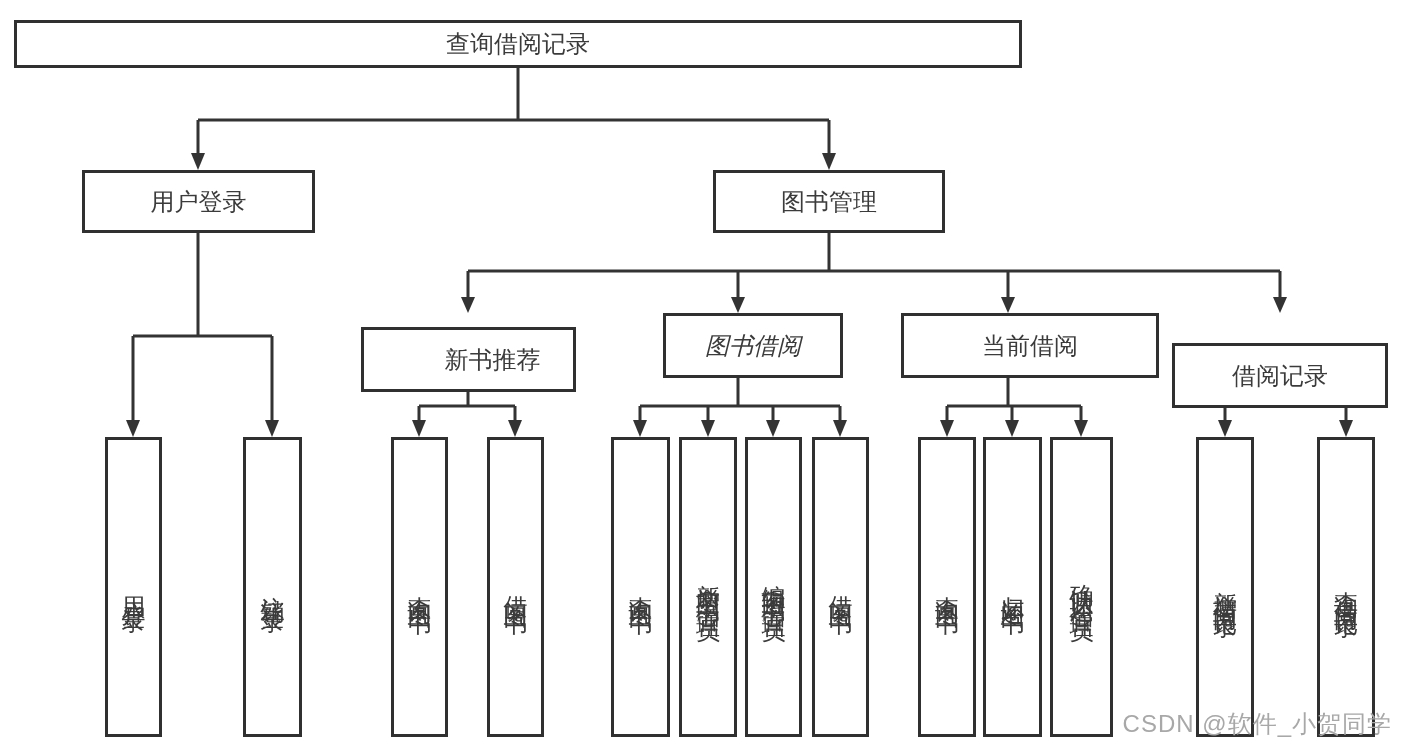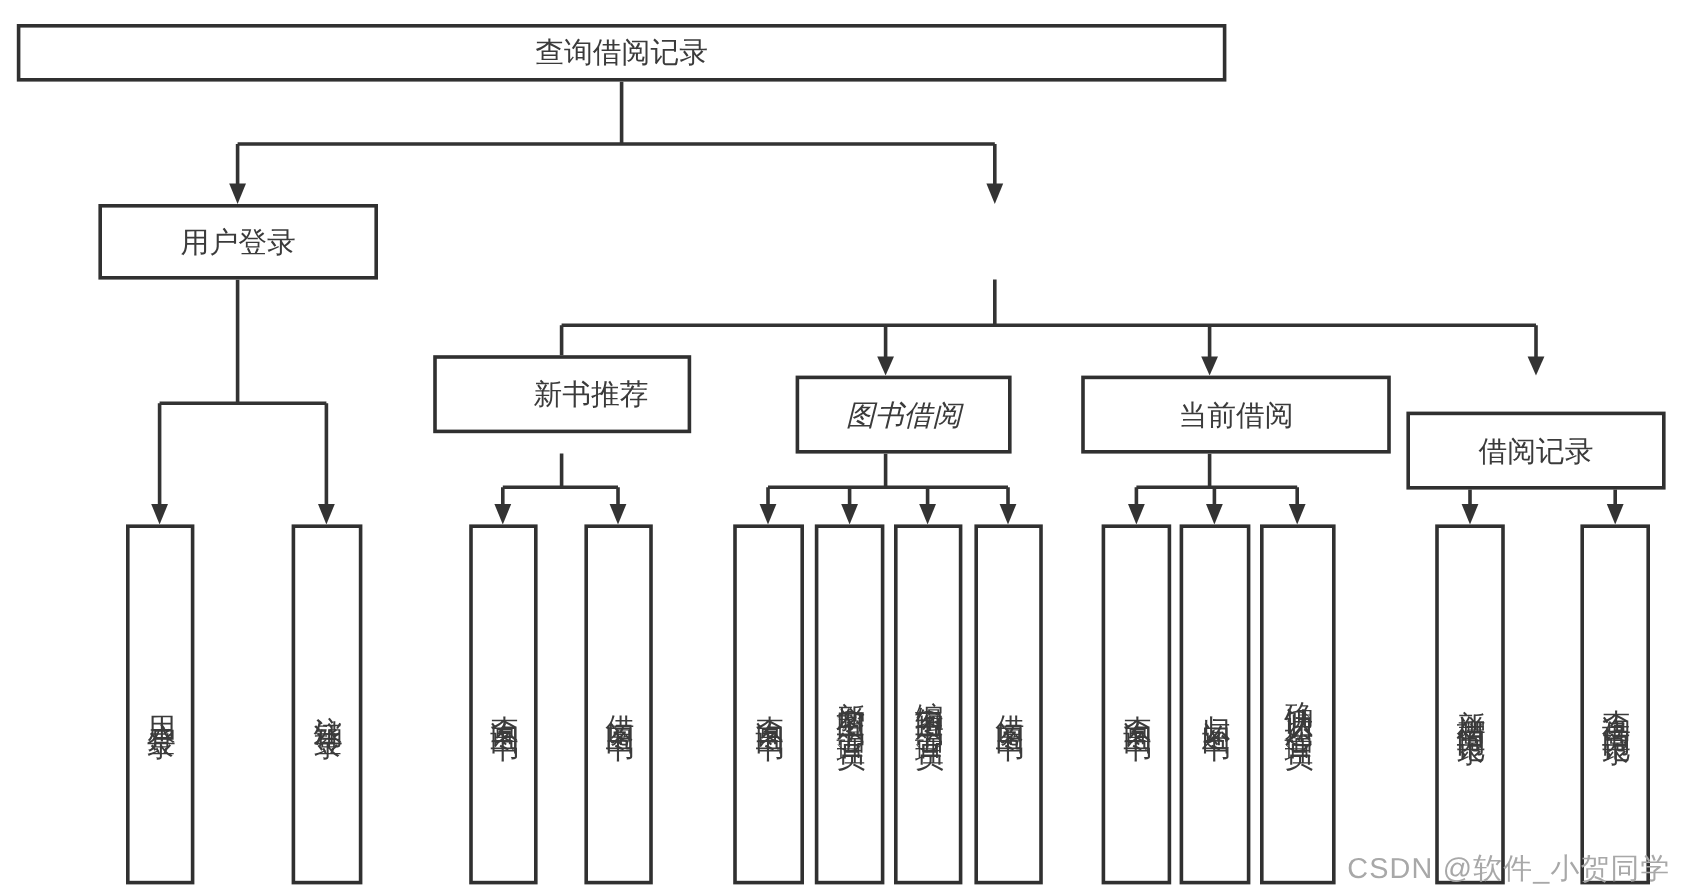--- a/index.html
+++ b/index.html
@@ -21,21 +21,21 @@
   }
   .watermark {
     position:absolute; right:13px; bottom:7px;
     color:#a8a8a8; font-size:24px; letter-spacing:1px;
   }
 
   
   .n-root { left:14px;  top:20px;  width:1008px; height:48px; }
   .n-l2a  { left:82px;  top:170px; width:233px;  height:63px; }
   .n-l2b  { left:713px; top:170px; width:232px;  height:63px; }
-  .n-l3a  { left:361px; top:296px; width:215px;  height:65px;padding-left:48px; }
+  .n-l3a  { left:361px; top:327px; width:215px;  height:65px;padding-left:48px; }
   .n-l3b  { left:663px; top:313px; width:180px;  height:65px;font-style:italic; }
   .n-l3c  { left:901px; top:313px; width:258px;  height:65px; }
   .n-l3d  { left:1172px;top:313px; width:216px;  height:65px;margin-top:30px; }
   .n-f1  { left:105px;  top:437px; width:57px; height:300px; }
   .n-f2  { left:243px;  top:437px; width:59px; height:300px; }
   .n-f3  { left:391px;  top:437px; width:57px; height:300px; }
   .n-f4  { left:487px;  top:437px; width:57px; height:300px; }
   .n-f5  { left:611px;  top:437px; width:59px; height:300px; }
   .n-f6  { left:679px;  top:437px; width:58px; height:300px; }
   .n-f7  { left:745px;  top:437px; width:57px; height:300px; }
@@ -110,20 +110,21 @@
     </g>
     <g fill="#333333" stroke="none">
       <polygon points="1218,420 1232,420 1225,437"></polygon>
       <polygon points="1339,420 1353,420 1346,437"></polygon>
     </g>
   </svg>
 
   <div class="node n-root">查询借阅记录</div>
 
   <div class="node n-l2a">用户登录</div>
+  <div class="node n-l2b">图书管理</div>
 
   <div class="node n-l3a">新书推荐</div>
   <div class="node n-l3b">图书借阅</div>
   <div class="node n-l3c">当前借阅</div>
   <div class="node n-l3d">借阅记录</div>
 
   <div class="node leaf n-f1">用户登录</div>
   <div class="node leaf n-f2">注销登录</div>
 
   <div class="node leaf n-f3">查询图书</div>

